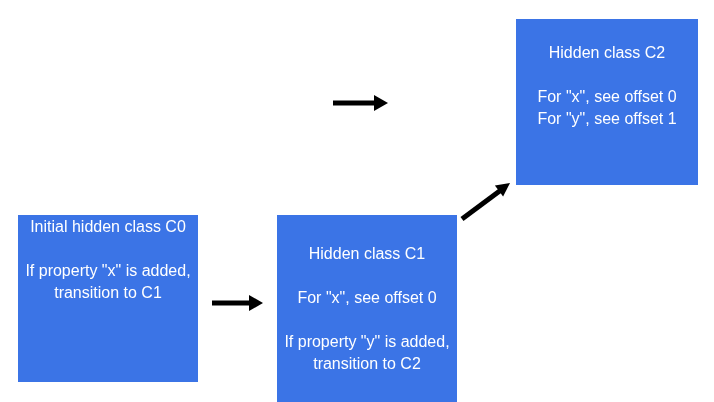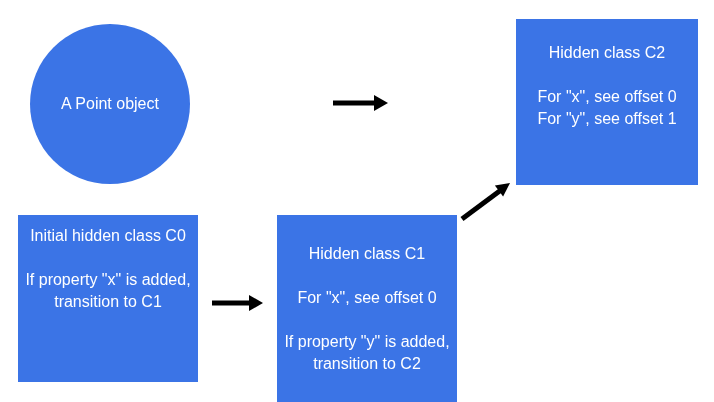--- a/index.html
+++ b/index.html
@@ -35,21 +35,21 @@
     justify-content: center;
   }
   .box {
     white-space: pre-line;
   }
   .box-c0 {
     left: 18px;
     top: 215px;
     width: 180px;
     height: 167px;
-    padding-top: 10px;
+    padding-top: 1px;
   }
   .box-c1 {
     left: 277px;
     top: 215px;
     width: 180px;
     height: 214px;
     padding-top: 28px;
   }
   .box-c2 {
     left: 516px;
@@ -66,23 +66,20 @@
   .arrow-c0c1   { left: 208px; top: 292px; }
   .arrow-c1c2   { left: 455px; top: 178px; }
   svg line    { stroke: #000000; stroke-width: 5; }
   svg polygon { fill: #000000; }
 </style>
 </head>
 <body>
 
 <div class="canvas">
 
-  <div class="node circle">
-    <span>A Point object</span>
-  </div>
 
   <div class="node box box-c0">Initial hidden class C0
 
 If property "x" is added,
 transition to C1</div>
 
   <div class="node box box-c1">Hidden class C1
 
 For "x", see offset 0
 

